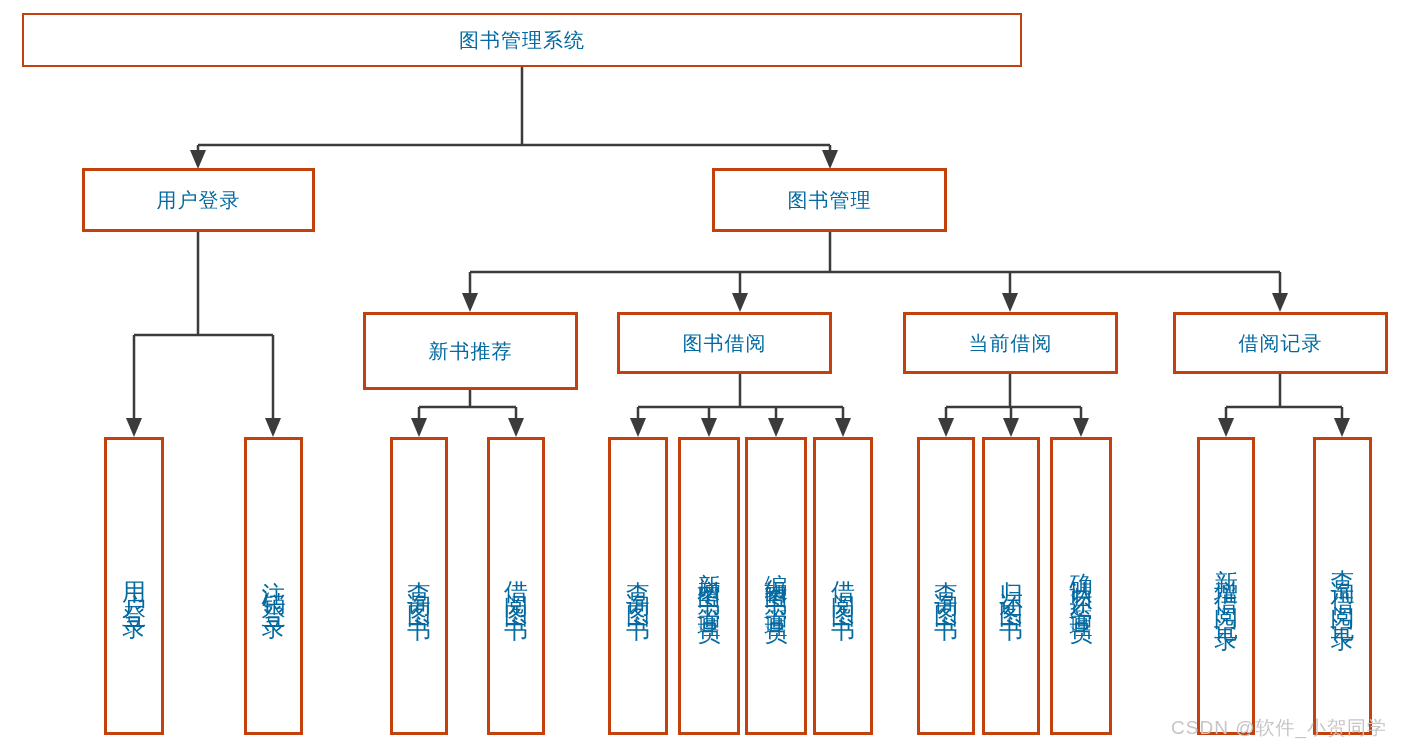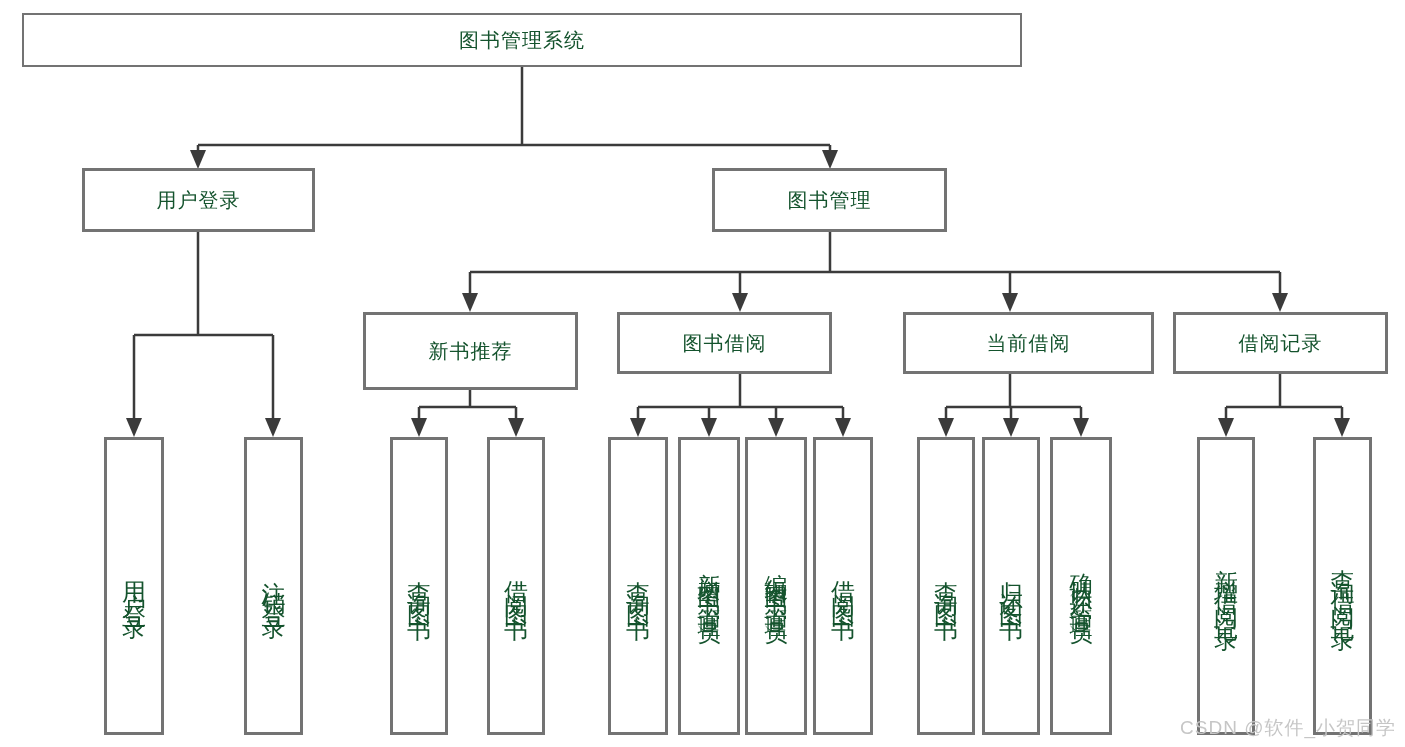--- a/index.html
+++ b/index.html
@@ -4,42 +4,42 @@
 <style>
   html,body{margin:0;padding:0;background:#ffffff;}
   .canvas{
     position:relative;width:1405px;height:747px;background:#ffffff;
     font-family:"Liberation Sans","DejaVu Sans",sans-serif;overflow:hidden;
   }
   .edges{position:absolute;left:0;top:0;width:1405px;height:747px;}
   .edges path{fill:none;stroke:#3b3b3b;stroke-width:2.5;}
   .edges polygon{fill:#3b3b3b;stroke:none;}
   .box{
-    position:absolute;background:#ffffff;border:3px solid #737373;
+    position:absolute;background:#ffffff;border:3px solid #c2410c;
     box-sizing:border-box;display:flex;align-items:center;justify-content:center;
-    color:#14532d;
+    color:#0369a1;
   }
   .rootbox{border-width:2.5px;}
   .hbox span{font-size:20px;letter-spacing:1px;white-space:nowrap;}
   .vbox span{
     writing-mode:vertical-rl;text-orientation:mixed;
     font-size:24px;line-height:1;letter-spacing:12px;
   }
   .vbox span.long{font-size:23px;letter-spacing:7px;}
   .watermark{
-    position:absolute;right:9px;bottom:6px;
+    position:absolute;right:18px;bottom:6px;
     font-size:19px;color:#c6c6c6;letter-spacing:1px;white-space:nowrap;
   }
   
   #n-root{left:22px;top:13px;width:1000px;height:54px;}
   #n-user-login{left:82px;top:168px;width:233px;height:64px;}
   #n-book-mgmt{left:712px;top:168px;width:235px;height:64px;}
   #n-new-books{left:363px;top:312px;width:215px;height:78px;}
   #n-book-borrow{left:617px;top:312px;width:215px;height:62px;}
-  #n-current-borrow{left:903px;top:312px;width:251px;height:62px;}
+  #n-current-borrow{left:903px;top:312px;width:215px;height:62px;}
   #n-borrow-records{left:1173px;top:312px;width:215px;height:62px;text-align:center;}
   .leaf{top:437px;height:298px;}
   #l-user-login{left:104px;width:60px;}
   #l-logout{left:244px;width:59px;}
   #l-nb-query{left:390px;width:58px;}
   #l-nb-borrow{left:487px;width:58px;}
   #l-bb-query{left:608px;width:60px;}
   #l-bb-add{left:678px;width:62px;}
   #l-bb-edit{left:745px;width:62px;}
   #l-bb-borrow{left:813px;width:60px;}

